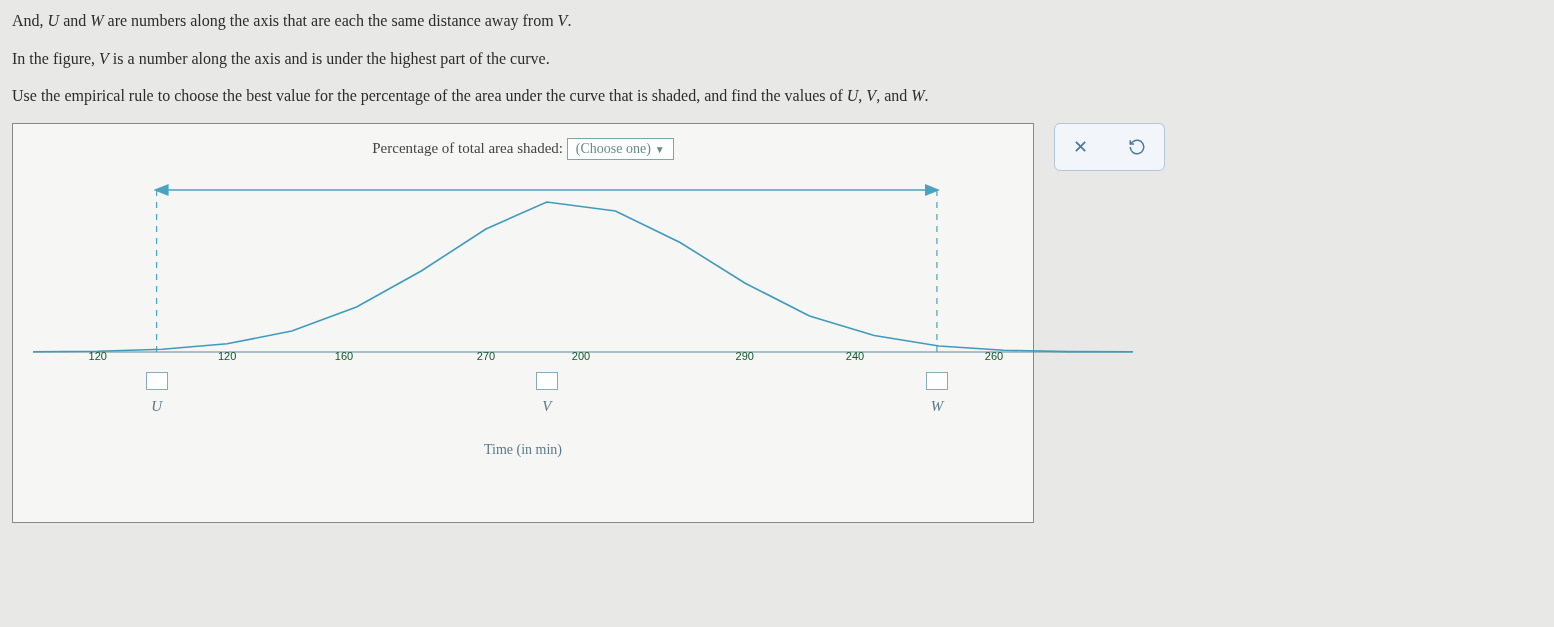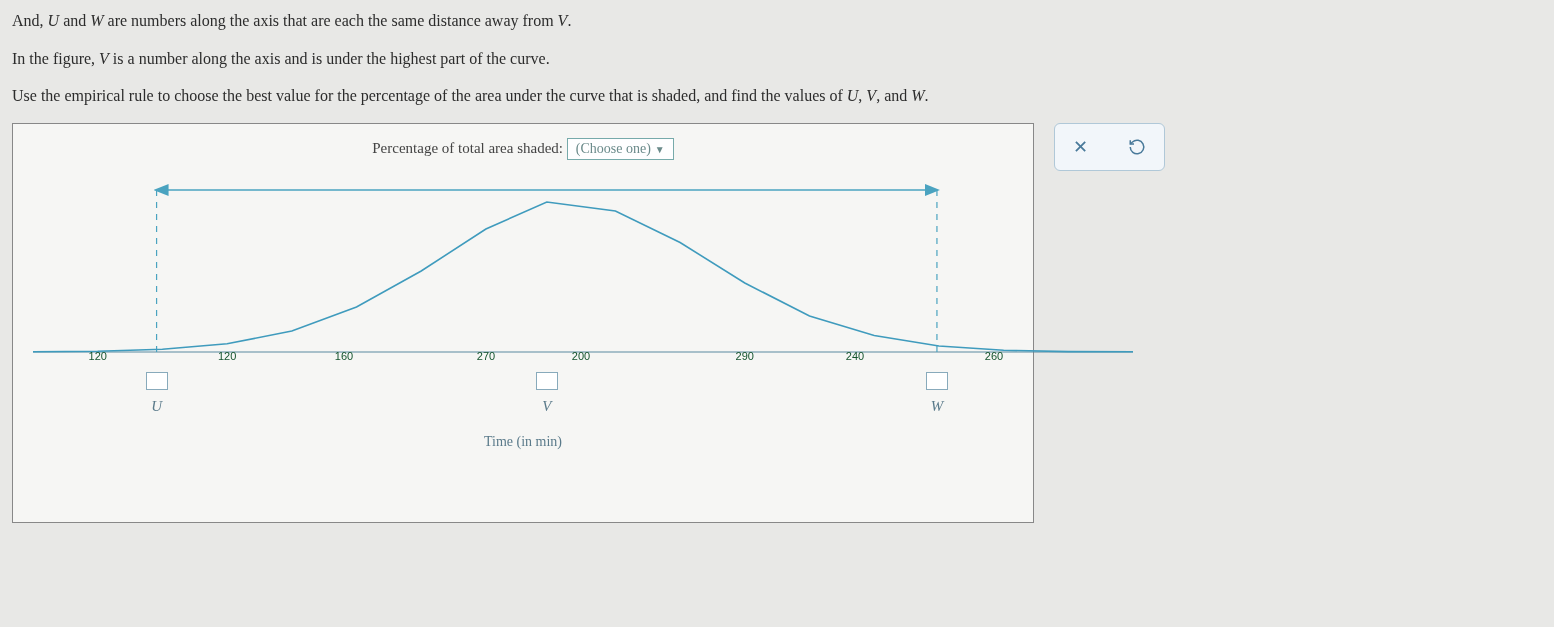--- a/index.html
+++ b/index.html
@@ -96,21 +96,21 @@
     font-size: 15px;
     color: #5a7a8a;
     font-style: italic;
     transform: translateX(-50%);
     font-family: 'Times New Roman', serif;
   }
   .xlabel-main {
     text-align: center;
     color: #5a7a8a;
     font-size: 14px;
-    margin-top: 2px;
+    margin-top: 10px;
   }
 
   .action-panel {
     border: 1px solid #b0c8d8;
     border-radius: 6px;
     background: #f2f6fa;
     padding: 12px 18px;
     display: flex;
     gap: 40px;
     align-items: center;

